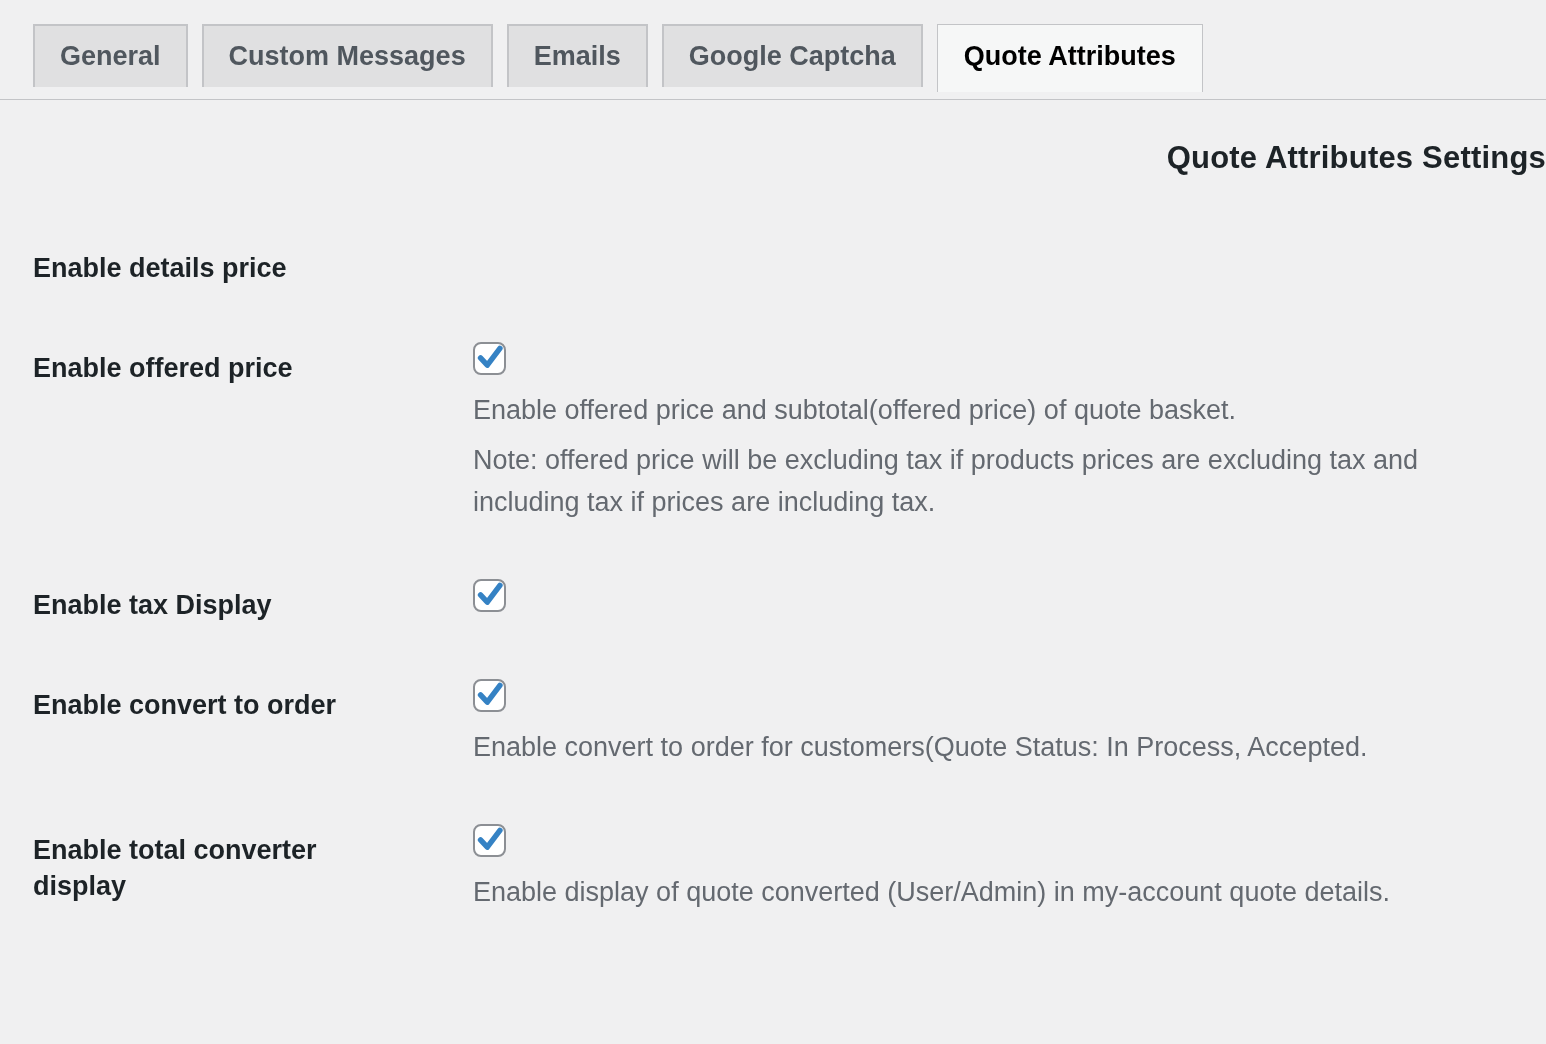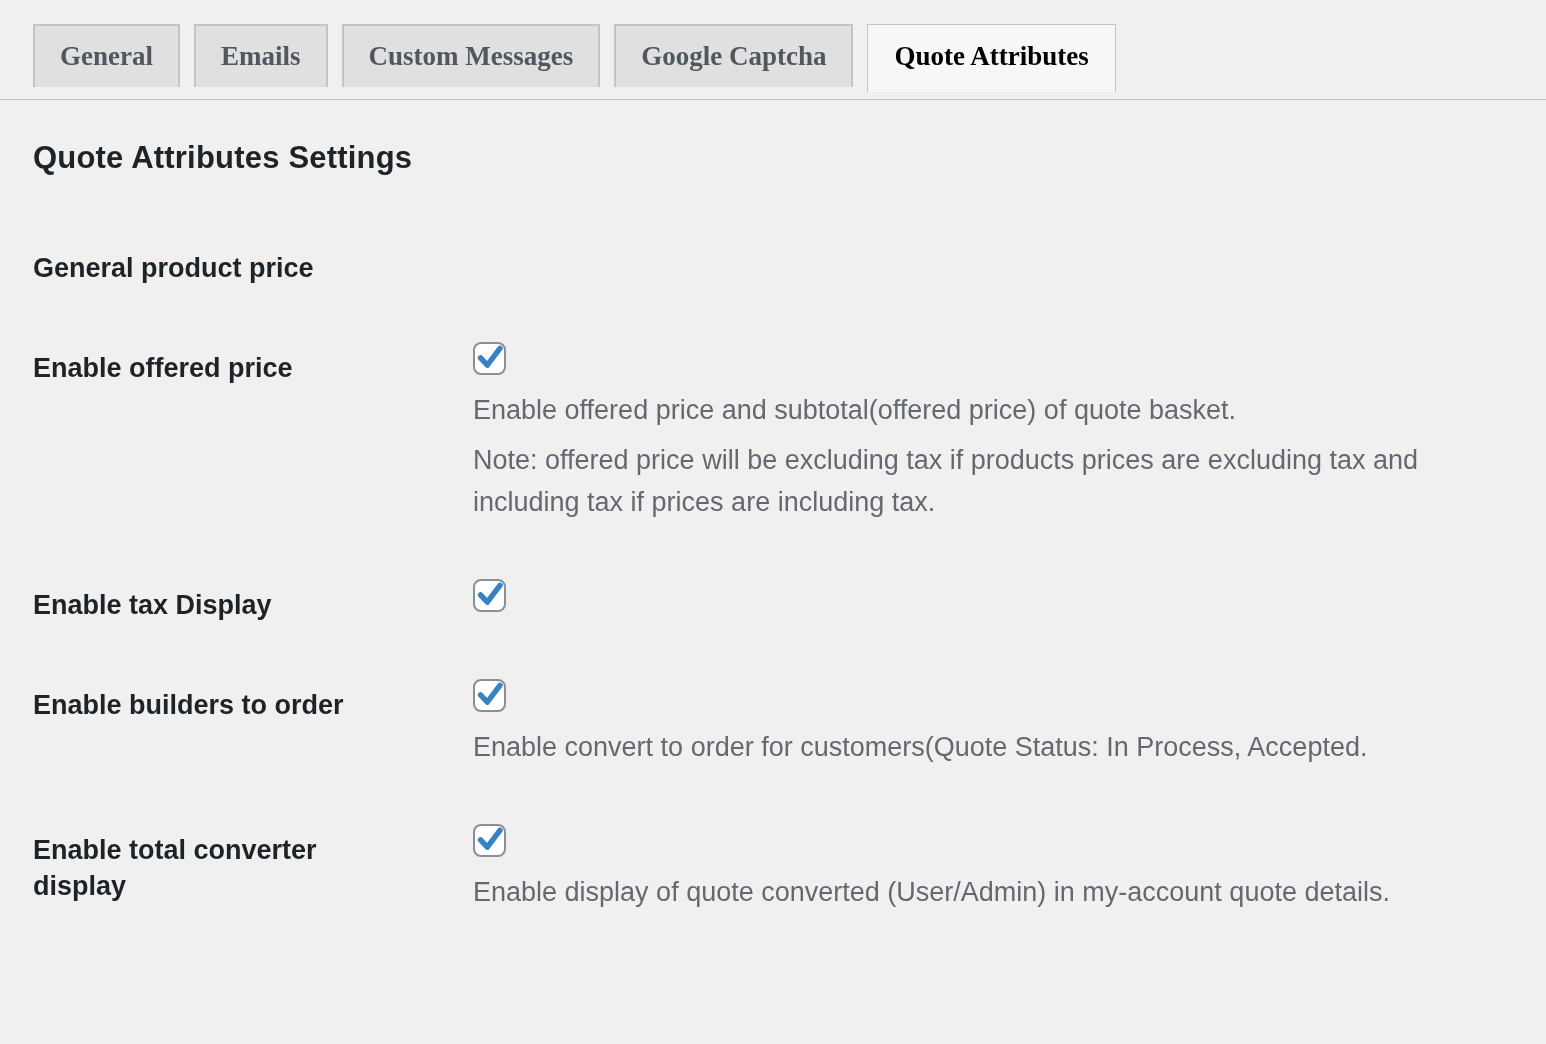--- a/index.html
+++ b/index.html
@@ -20,21 +20,20 @@
     width:1546px;height:1044px;overflow:hidden;
     background:var(--page-bg);
     font-family:"Liberation Sans", sans-serif;
     -webkit-font-smoothing:antialiased;
   }
   
   .nav-tab-wrapper{
     display:flex;align-items:flex-end;gap:14px;
     padding:24px 0 12px 33px;
     border-bottom:1px solid var(--tab-border);
-    font-family:Liberation Serif, serif;
   }
   .nav-tab{
     display:inline-block;
     padding:17px 25px;
     font-size:27px;line-height:1;font-weight:600;
     color:var(--tab-text);
     background:var(--tab-bg);
     border:2px solid var(--tab-border);
     border-bottom:none;
     text-decoration:none;
@@ -50,20 +49,21 @@
     border-bottom:none;
     padding:18px 26px 22px 26px;
     margin-bottom:-5px;
   }
   
   .page-title{
     margin:40px 0 4px 33px;
     font-size:31px;font-weight:700;
     color:var(--heading-text);
     letter-spacing:.2px;
+    text-align:right;
   }
   
   .form-table{margin:66px 0 0 33px;}
   .form-row{display:flex;margin-bottom:56px;}
   .row-label{
     width:440px;flex:0 0 440px;
     padding:8px 92px 0 0;
     font-size:27px;font-weight:700;line-height:36px;
     color:var(--heading-text);
   }
@@ -85,31 +85,31 @@
   }
   .descriptions p + p{margin-top:8px;}
 </style>
 </head>
 <body>
 
 <div class="wrap">
 
   <nav class="nav-tab-wrapper">
       <a class="nav-tab">General</a>
+      <a class="nav-tab">Custom Messages</a>
       <a class="nav-tab">Emails</a>
-      <a class="nav-tab">Custom Messages</a>
       <a class="nav-tab">Google Captcha</a>
       <a class="nav-tab nav-tab-active">Quote Attributes</a>
     </nav>
 
   <h1 class="page-title">Quote Attributes Settings</h1>
 
   <div class="form-table">
       <div class="form-row">
-    <div class="row-label">General product price</div>
+    <div class="row-label">Enable details price</div>
   </div>
       <div class="form-row">
     <div class="row-label">Enable offered price</div>
     <div class="row-control">
       <span class="checkbox checked">
         <svg width="31" height="31" viewBox="0 0 31 31">
           <path d="M5 16 L12.5 24 L26.5 5.5" fill="none" stroke="var(--check-color)" stroke-width="6" stroke-linecap="round" stroke-linejoin="round"></path>
         </svg>
       </span>
       <div class="descriptions">
@@ -122,21 +122,21 @@
     <div class="row-label">Enable tax Display</div>
     <div class="row-control">
       <span class="checkbox checked">
         <svg width="31" height="31" viewBox="0 0 31 31">
           <path d="M5 16 L12.5 24 L26.5 5.5" fill="none" stroke="var(--check-color)" stroke-width="6" stroke-linecap="round" stroke-linejoin="round"></path>
         </svg>
       </span>
     </div>
   </div>
       <div class="form-row">
-    <div class="row-label">Enable builders to order</div>
+    <div class="row-label">Enable convert to order</div>
     <div class="row-control">
       <span class="checkbox checked">
         <svg width="31" height="31" viewBox="0 0 31 31">
           <path d="M5 16 L12.5 24 L26.5 5.5" fill="none" stroke="var(--check-color)" stroke-width="6" stroke-linecap="round" stroke-linejoin="round"></path>
         </svg>
       </span>
       <div class="descriptions">
             <p>Enable convert to order for customers(Quote Status: In Process, Accepted.</p>
           </div>
     </div>

